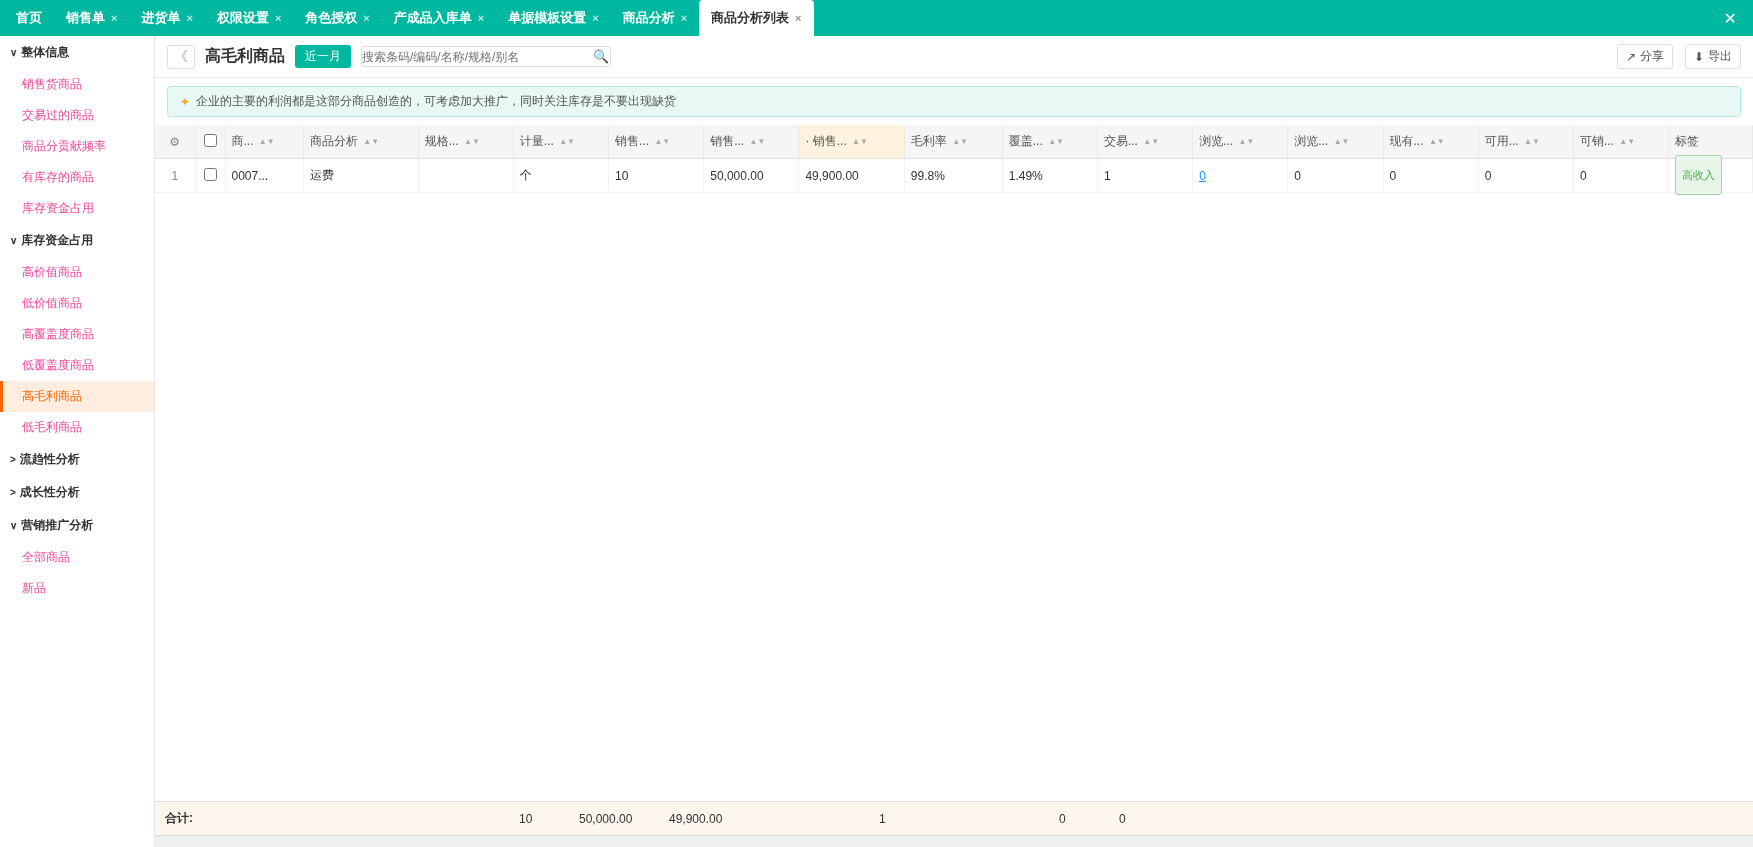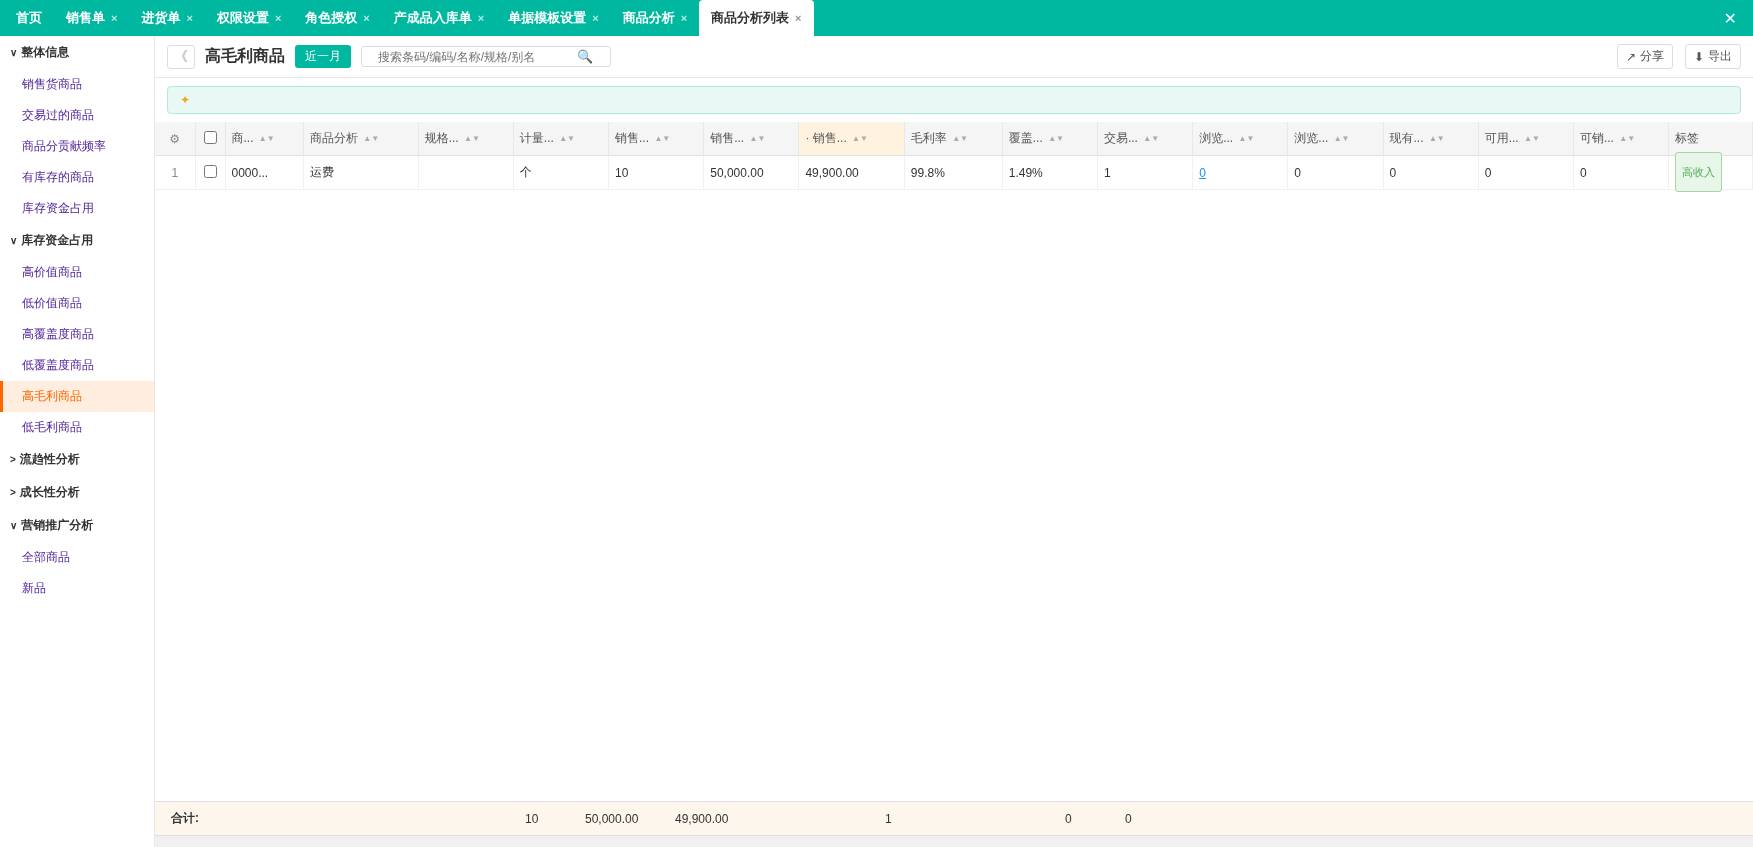--- a/index.html
+++ b/index.html
@@ -69,21 +69,21 @@
       cursor: pointer;
       font-weight: bold;
     }
     .sidebar-group-header .arrow {
       margin-right: 4px;
       font-size: 10px;
     }
     .sidebar-item {
       padding: 7px 10px 7px 22px;
       font-size: 12px;
-      color: #4c1d95;
+      color: #ec4899;
       cursor: pointer;
       white-space: nowrap;
     }
     .sidebar-item.active {
       background: #ffeee0;
       color: #f60;
       border-left: 3px solid #f60;
       padding-left: 19px;
     }
 
@@ -126,21 +126,21 @@
       border-radius: 3px;
       padding: 3px 10px;
       font-size: 12px;
       cursor: pointer;
     }
     .search-box {
       display: flex;
       align-items: center;
       border: 1px solid #ddd;
       border-radius: 3px;
-      padding: 2px 16px;
+      padding: 2px 0;
       background: white;
       flex: 1;
       max-width: 250px;
     }
     .search-box input {
       border: none;
       outline: none;
       font-size: 12px;
       color: #999;
       width: 100%;
@@ -233,21 +233,21 @@
       font-size: 11px;
     }
     .link-style { color: #1890ff; text-decoration: underline; cursor: pointer; }
 
     
     .table-footer {
       display: flex;
       align-items: center;
       border-top: 1px solid #e0e0e0;
       background: #fdf6ec;
-      padding: 8px 6px;
+      padding: 8px 0;
       font-size: 12px;
       color: #333;
       flex-shrink: 0;
     }
     .footer-label { padding: 0 40px 0 10px; font-weight: bold; }
     .footer-cell { padding: 0 6px; min-width: 80px; }
 
     
     .bottom-scrollbar {
       height: 12px;
@@ -335,20 +335,21 @@
         </button>
         <button class="action-btn">
           <span>⬇</span>
           <span>导出</span>
         </button>
       </div>
     </div>
 
     <div class="info-banner">
       <span class="info-icon">✦</span>
+      <span>企业的主要的利润都是这部分商品创造的，可考虑加大推广，同时关注库存是不要出现缺货</span>
     </div>
 
     <div class="table-wrapper">
       <table>
         <thead>
           <tr>
             <th class="col-num">⚙</th>
             <th class="col-check"><input type="checkbox" style=""></th>
             <th>
               <span>商...</span>
@@ -412,21 +413,21 @@
             </th>
             <th>
               <span>标签</span>
             </th>
           </tr>
         </thead>
         <tbody id="table-body">
         <tr>
               <td class="col-num">1</td>
               <td class="col-check"><input type="checkbox" style=""></td>
-              <td>0000...</td>
+              <td>0007...</td>
               <td>运费</td>
               <td></td>
               <td>个</td>
               <td>10</td>
               <td>50,000.00</td>
               <td>49,900.00</td>
               <td>99.8%</td>
               <td>1.49%</td>
               <td>1</td>
               <td><span class="link-style">0</span></td>

